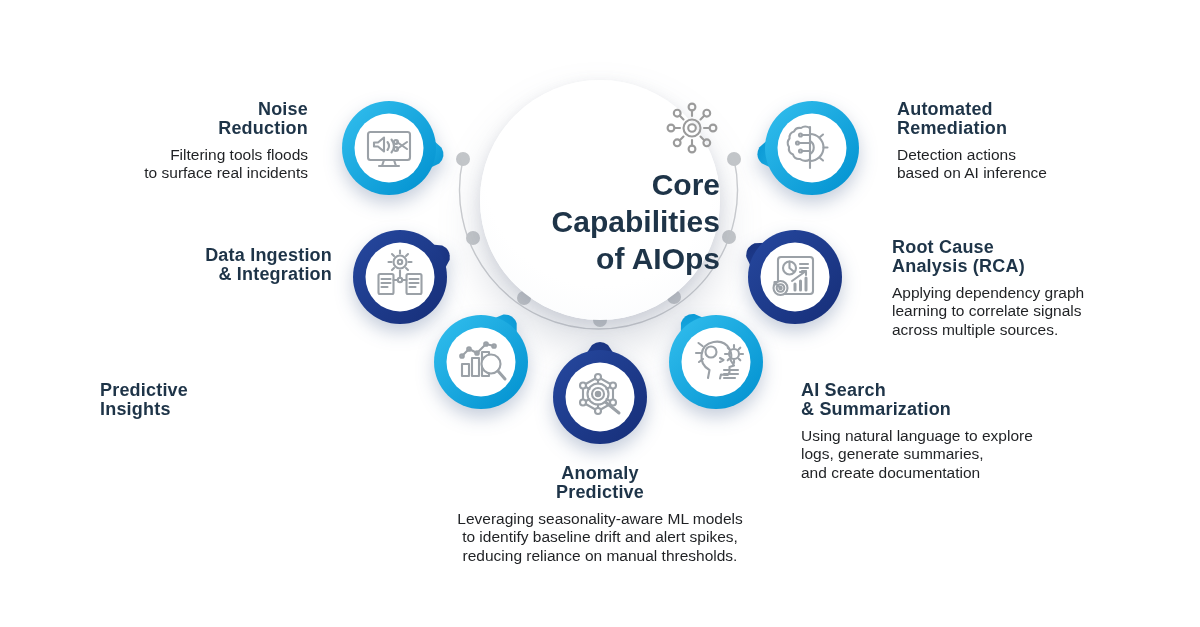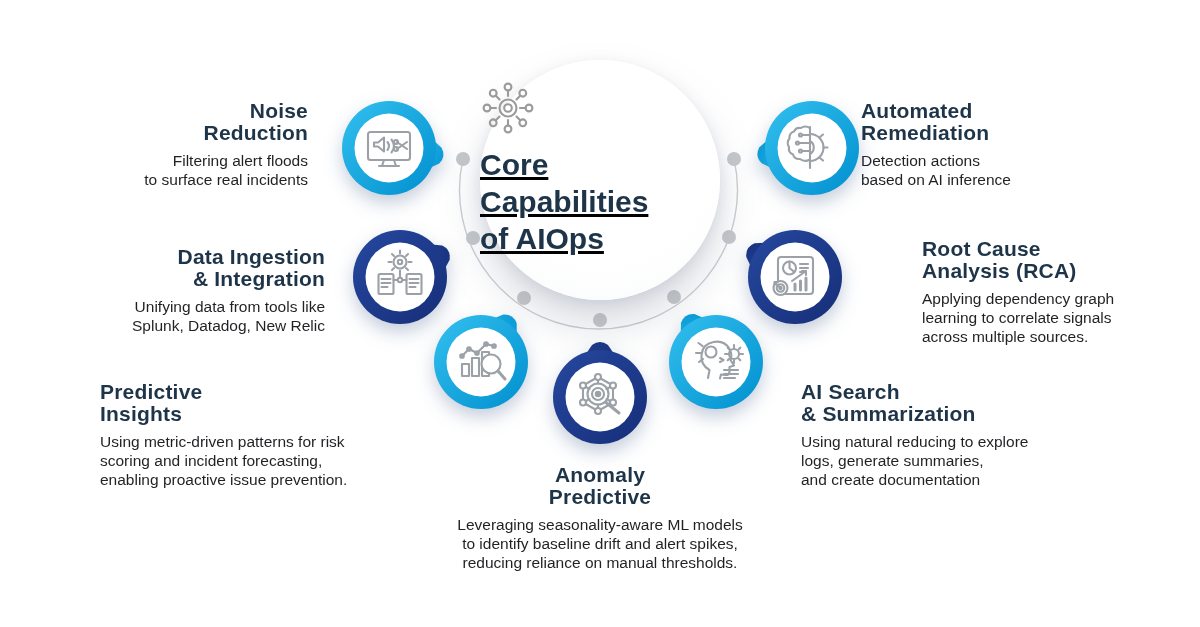--- a/index.html
+++ b/index.html
@@ -3,42 +3,42 @@
 <meta charset="utf-8">
 <style>
   html,body{margin:0;padding:0;background:#fff;}
   body{width:1200px;height:627px;font-family:"Liberation Sans",sans-serif;overflow:hidden;}
   .canvas{position:relative;width:1200px;height:627px;background:#fff;}
 
   
   .bg-arc{position:absolute;left:0;top:0;z-index:1;}
 
   
-  .center-circle{position:absolute;left:480px;top:60px;width:240px;height:240px;border-radius:50%;
+  .center-circle{position:absolute;left:480px;top:80px;width:240px;height:240px;border-radius:50%;
     background:radial-gradient(circle at 50% 38%, #ffffff 60%, #fbfcfd 80%, #eef0f4 100%);
     box-shadow:0 24px 42px rgba(125,135,155,.30), 0 4px 14px rgba(125,135,155,.18);
-    z-index:2;text-align:left;text-decoration:underline;}
+    z-index:2;text-align:right;}
   .hub{margin-top:20px;}
   .center-title{margin-top:6px;font-size:30px;font-weight:bold;line-height:1.24;color:var(--heading);white-space:pre-line;}
 
   
   .badge{position:absolute;z-index:3;filter:drop-shadow(0 8px 9px rgba(25,55,110,.25));}
   .icon{stroke:var(--icon-gray);fill:none;stroke-width:2.1;stroke-linecap:round;stroke-linejoin:round;}
 
   
   .tblock{position:absolute;z-index:4;}
-  .item-title{font-weight:bold;font-size:21px;line-height:1.07;color:var(--heading);white-space:pre-line;letter-spacing:.2px;}
+  .item-title{font-weight:bold;font-size:18px;line-height:1.07;color:var(--heading);white-space:pre-line;letter-spacing:.2px;}
   .item-desc{margin-top:7px;font-size:15.5px;line-height:1.22;color:#1f2124;white-space:pre-line;}
   .tb-noise{left:20px;top:100px;width:288px;text-align:right;}
-  .tb-data{left:20px;top:246px;width:305px;text-align:right;}
+  .tb-data{left:27px;top:246px;width:305px;text-align:right;}
   .tb-pred{left:100px;top:381px;width:313px;text-align:left;}
   .tb-anom{left:430px;top:464px;width:340px;text-align:center;}
   .tb-ai{left:788px;top:381px;width:270px;text-align:left;margin-left:13px;}
-  .tb-rca{left:922px;top:238px;width:225px;text-align:left;}
-  .tb-auto{left:861px;top:100px;width:230px;text-align:left;}
+  .tb-rca{left:892px;top:238px;width:225px;text-align:left;}
+  .tb-auto{left:897px;top:100px;width:230px;text-align:left;}
 </style>
 </head>
 <body>
 
 <div class="canvas">
 
   <svg width="0" height="0" style="position:absolute">
     <defs>
       <linearGradient id="gradCyan" x1="0" y1="0" x2="1" y2="1">
         <stop offset="0" stop-color="#33bfee"></stop>
@@ -215,51 +215,46 @@
       <path d="M58 46 a13.5 13.5 0 0 1 0 27"></path>
       <path d="M58 53 a7.5 7.5 0 0 1 0 13"></path>
       <path d="M71.5 59.5 h4 M68 49 l3 -2.5 M68 70 l3 2.5"></path>
       <path d="M58 39 V80"></path>
     </g>
   </svg>
 
   <div class="tblock tb-noise">
     <div class="item-title">Noise
 Reduction</div>
-    <div class="item-desc">Filtering alert floods
+    <div class="item-desc">Filtering tools floods
 to surface real incidents</div>
   </div>
 
   <div class="tblock tb-data">
     <div class="item-title">Data Ingestion
 &amp; Integration</div>
-    <div class="item-desc">Unifying data from tools like
-Splunk, Datadog, New Relic</div>
   </div>
 
   <div class="tblock tb-pred">
     <div class="item-title">Predictive
 Insights</div>
-    <div class="item-desc">Using metric-driven patterns for risk
-scoring and incident forecasting,
-enabling proactive issue prevention.</div>
   </div>
 
   <div class="tblock tb-anom">
     <div class="item-title">Anomaly
 Predictive</div>
     <div class="item-desc">Leveraging seasonality-aware ML models
 to identify baseline drift and alert spikes,
 reducing reliance on manual thresholds.</div>
   </div>
 
   <div class="tblock tb-ai">
     <div class="item-title">AI Search
 &amp; Summarization</div>
-    <div class="item-desc">Using natural reducing to explore
+    <div class="item-desc">Using natural language to explore
 logs, generate summaries,
 and create documentation</div>
   </div>
 
   <div class="tblock tb-rca">
     <div class="item-title">Root Cause
 Analysis (RCA)</div>
     <div class="item-desc">Applying dependency graph
 learning to correlate signals
 across multiple sources.</div>

